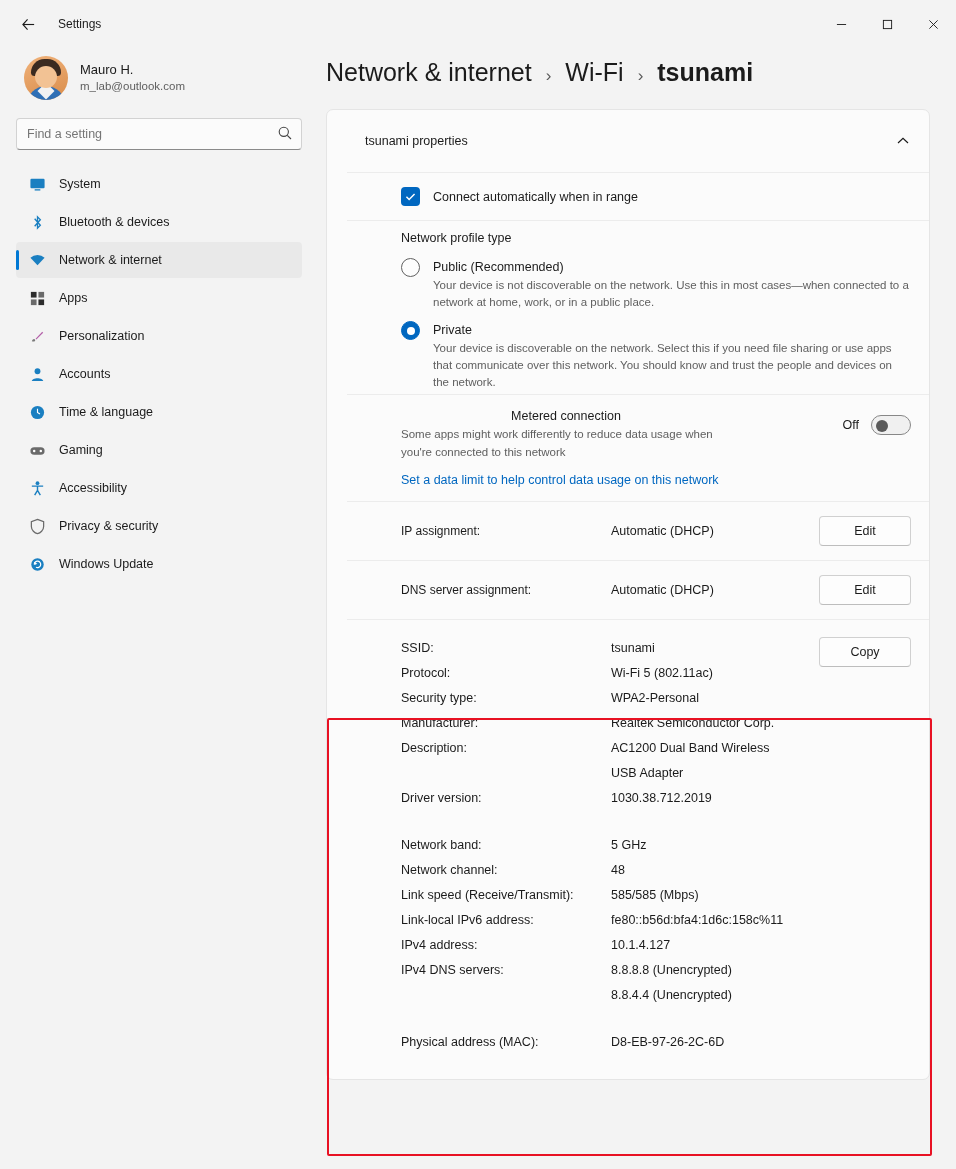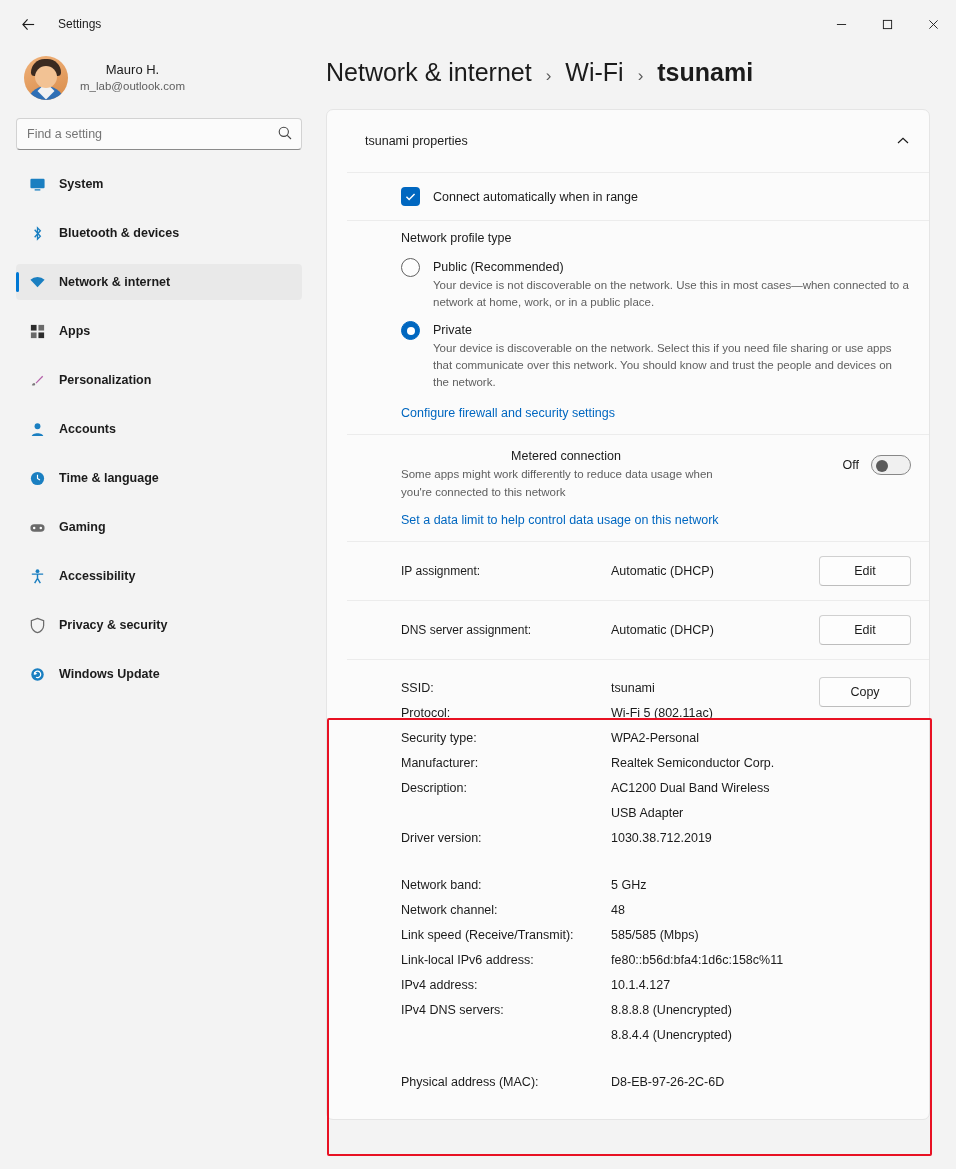--- a/index.html
+++ b/index.html
@@ -94,21 +94,21 @@
     background: #2f6fb5;
     border-radius: 19px 19px 0 0;
   }
   .avatar .collar {
     position: absolute; left: 16px; top: 29px;
     width: 12px; height: 12px;
     background: #f2f2f2;
     transform: rotate(45deg);
   }
   .acct-text { line-height: 1.35; }
-  .acct-name { font-size: 13px; color: #1b1b1b; text-align: center; }
+  .acct-name { font-size: 13px; color: #1b1b1b; }
   .acct-mail { font-size: 11.5px; color: #5f5f5f; }
   .search-box {
     position: relative;
     margin: 0 0 16px 0;
   }
   .search-input {
     width: 100%;
     height: 32px;
     border: 1px solid #d2d2d2;
     border-bottom: 1px solid #8a8a8a;
@@ -118,21 +118,21 @@
     color: #3b82f6;
     padding: 0 32px 0 10px;
     outline: none;
     font-family: "Liberation Sans", sans-serif;
   }
   .search-icon {
     position: absolute; right: 9px; top: 7px;
     width: 16px; height: 16px;
     color: #444;
   }
-  .nav { display: flex; flex-direction: column; gap: 13px; font-weight: bold; }
+  .nav { display: flex; flex-direction: column; gap: 2px; }
   .nav-item {
     height: 36px;
     display: flex;
     align-items: center;
     gap: 13px;
     padding-left: 12px;
     border-radius: 4px;
     font-size: 12.5px;
     color: #1b1b1b;
     cursor: pointer;
@@ -545,21 +545,20 @@
         </div>
 
         <div class="radio-row">
           <span class="radio checked"></span>
           <span class="radio-text">
             <span class="radio-title">Private</span>
             <div class="radio-desc">Your device is discoverable on the network. Select this if you need file sharing or use apps that communicate over this network. You should know and trust the people and devices on the network.</div>
           </span>
         </div>
 
-        <a class="link">Configure firewall and security settings</a>
         <div class="divider"></div>
 
         <div class="metered-row">
           <div>
             <div class="metered-title">Metered connection</div>
             <div class="metered-desc">Some apps might work differently to reduce data usage when you're connected to this network</div>
           </div>
           <div class="toggle-wrap">
             <span class="toggle-state">Off</span>
             <span class="toggle">

